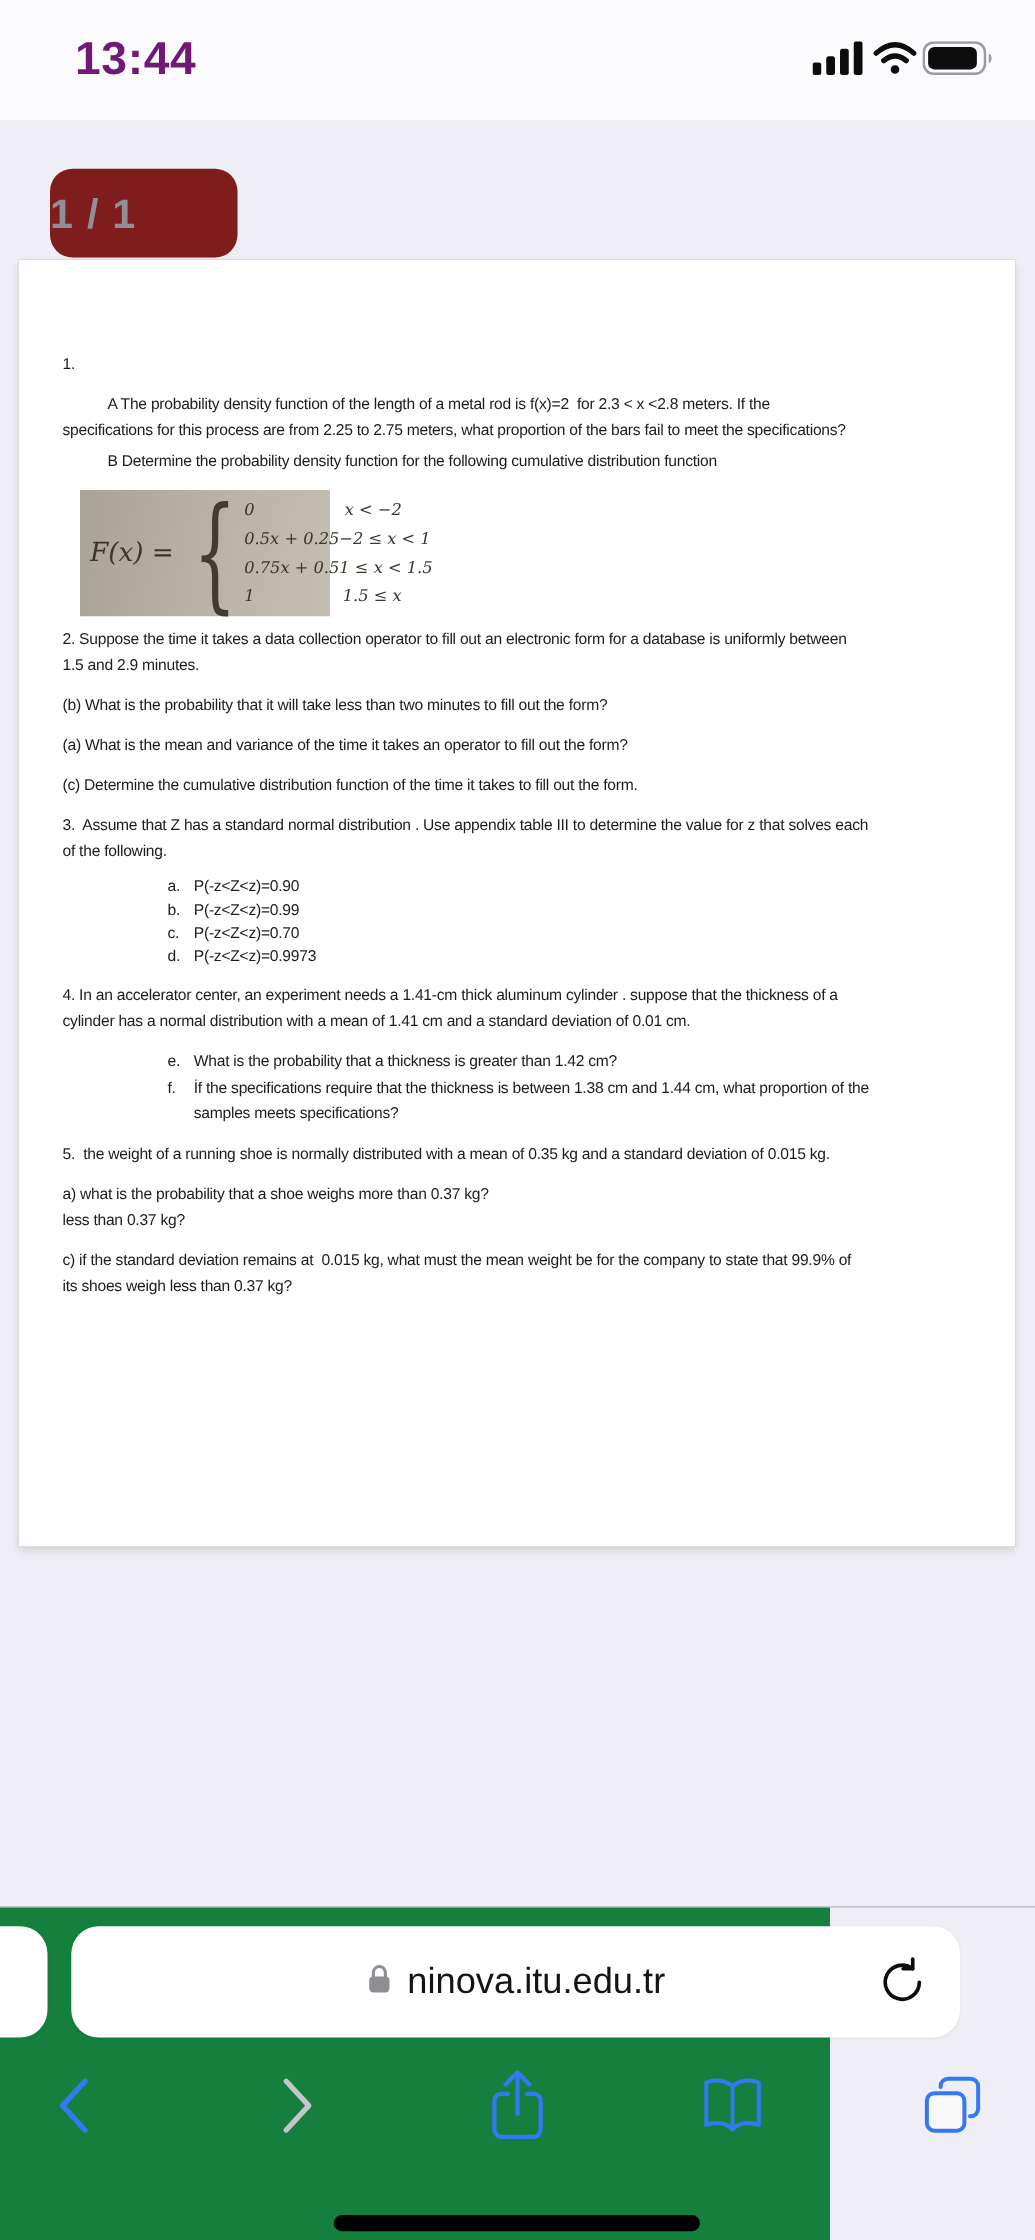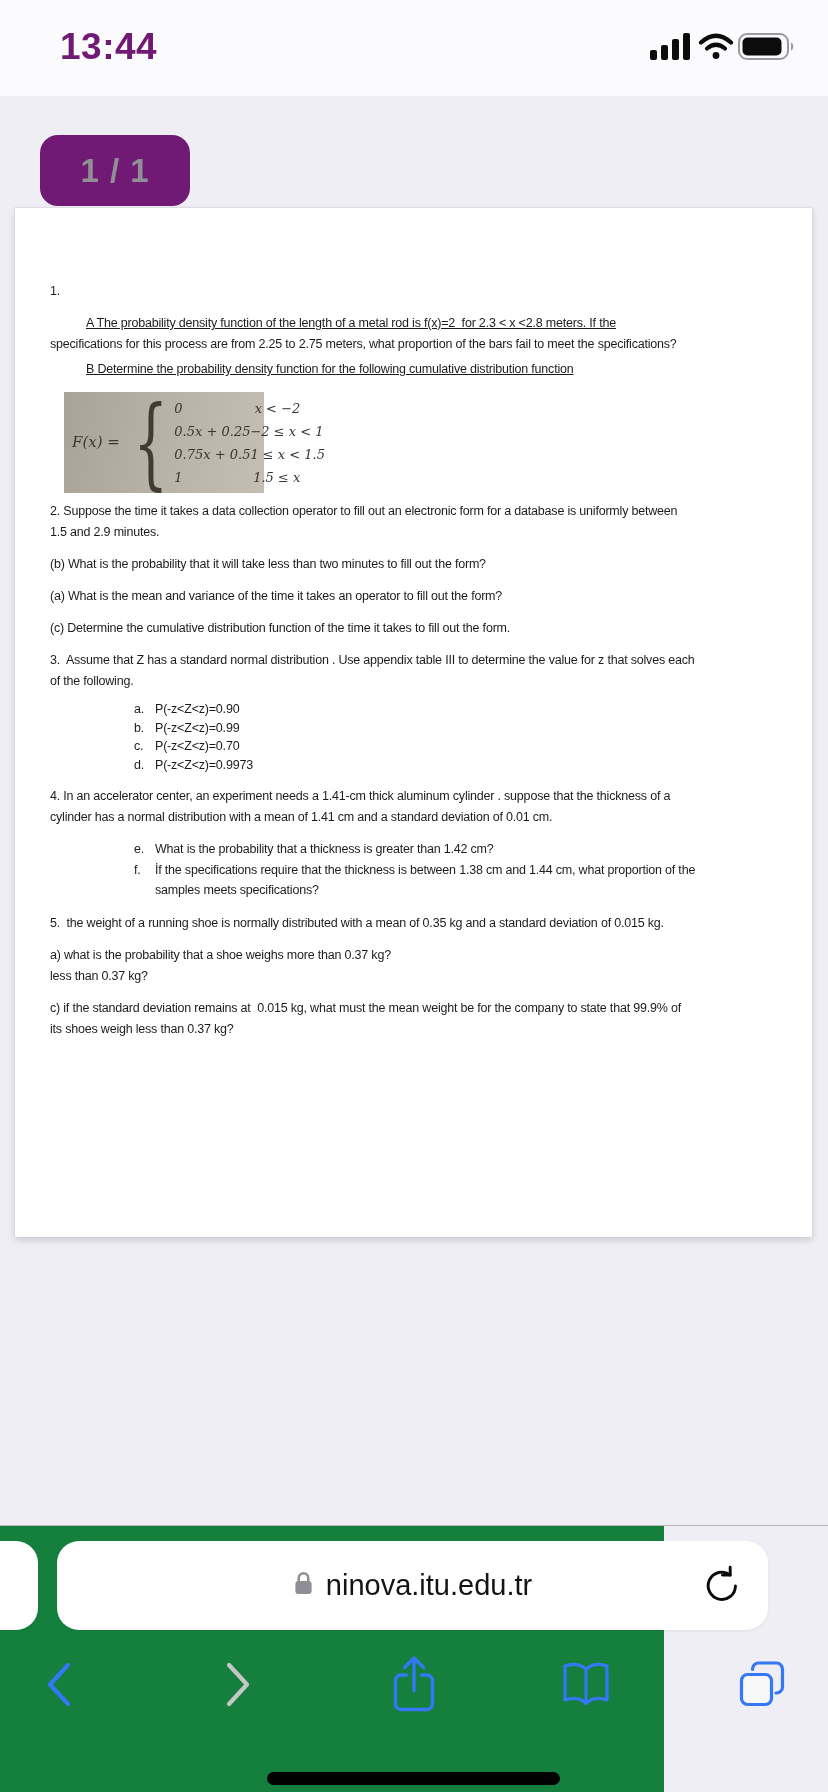--- a/index.html
+++ b/index.html
@@ -11,49 +11,49 @@
   }
   
   .status-bar{position:absolute;top:0;left:0;width:828px;height:96px;background:#fbfbfd;}
   .status-time{position:absolute;left:60px;top:26px;font-size:37px;font-weight:700;color:#701a75;letter-spacing:.5px;}
   .sig-icon{position:absolute;left:650px;top:33px;}
   .wifi-icon{position:absolute;left:698px;top:33px;}
   .batt-icon{position:absolute;left:738px;top:33px;}
   
   .pager-pill{
     position:absolute;left:40px;top:135px;width:150px;height:71px;border-radius:18px;
-    background:#701a75;display:flex;align-items:center;justify-content:center;
+    background:#7f1d1d;display:flex;align-items:center;
   }
   .pager-label{font-size:33px;font-weight:600;color:#8f8f95;letter-spacing:1px;}
   
   .pdf-page{
     position:absolute;left:15px;top:208px;width:797px;height:1029px;background:#ffffff;
     box-shadow:0 0 0 .5px #d4d4d9, 0 3px 7px rgba(0,0,0,.16);
     overflow:hidden;
   }
   .doc{
     position:absolute;left:35px;top:73px;width:727px;
     font-size:12.5px;line-height:21px;color:#1c1c1e;letter-spacing:-.2px;
   }
   .line{white-space:pre;}
-  .indent1{padding-left:36px;text-decoration:underline;}
+  .indent1{padding-left:36px;}
   .mt-a1{margin-top:11px;}
   .mt-b{margin-top:4px;}
   .mt-p{margin-top:11px;}
   .mt-q{margin-top:12px;}
   .mt-l{margin-top:8px;}
   
   .formula{
     margin-top:12px;margin-left:14px;width:200px;height:101px;
     background:linear-gradient(100deg,#a8a297 0%,#b6b0a5 45%,#c4beb3 100%);
     display:flex;align-items:center;
     font-family:"DejaVu Serif",serif;font-style:italic;color:#3a362d;
     letter-spacing:0;
   }
-  .f-lhs{font-size:15px;margin-left:8px;white-space:pre;}
+  .f-lhs{font-size:21px;margin-left:8px;white-space:pre;}
   .f-brace{font-size:100px;font-style:normal;font-weight:400;line-height:0;
     transform:scaleX(.55);margin-left:-6px;margin-right:-10px;color:#403c33;}
   .f-rows{width:126px;margin-left:2px;}
   .f-row{display:flex;justify-content:space-between;font-size:13px;line-height:23px;white-space:pre;}
   
   .abc-list{margin-left:84px;line-height:18.5px;}
   .abc-row{display:flex;white-space:pre;}
   .abc-label{width:21px;flex:0 0 21px;}
   .ef-list{margin-left:84px;line-height:20.5px;}
   

